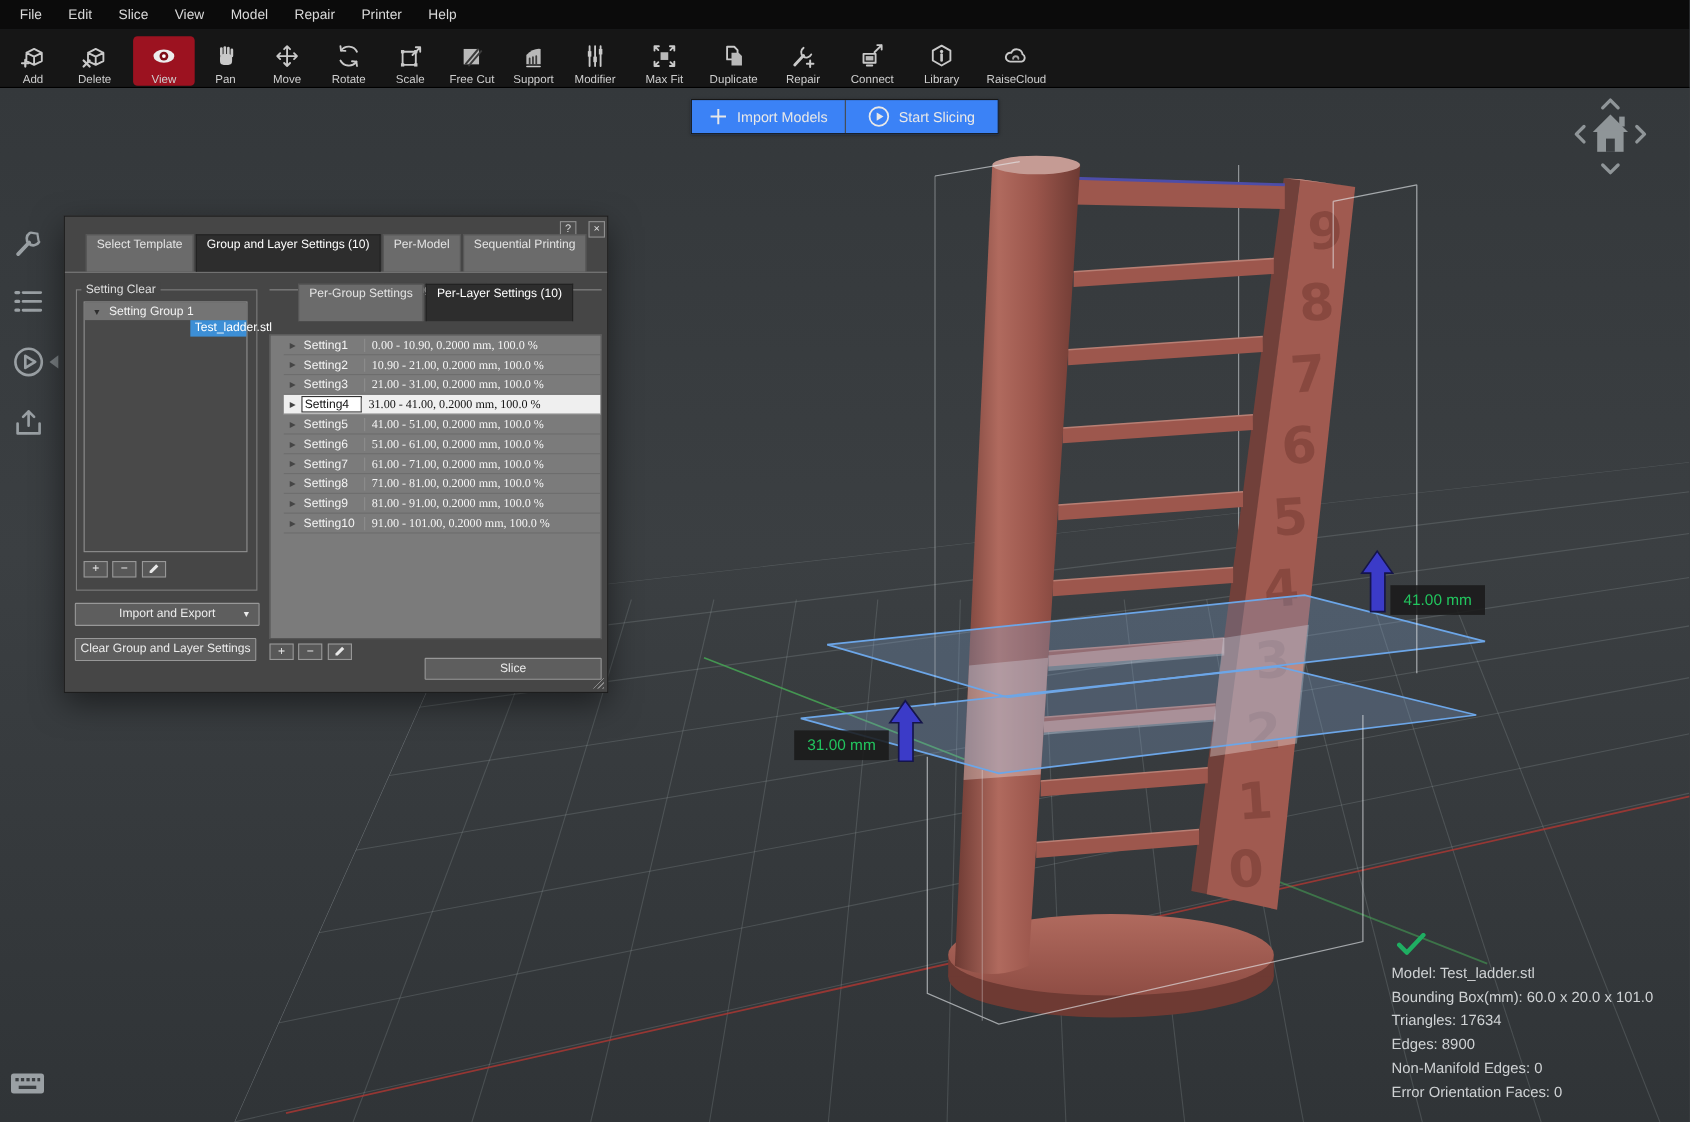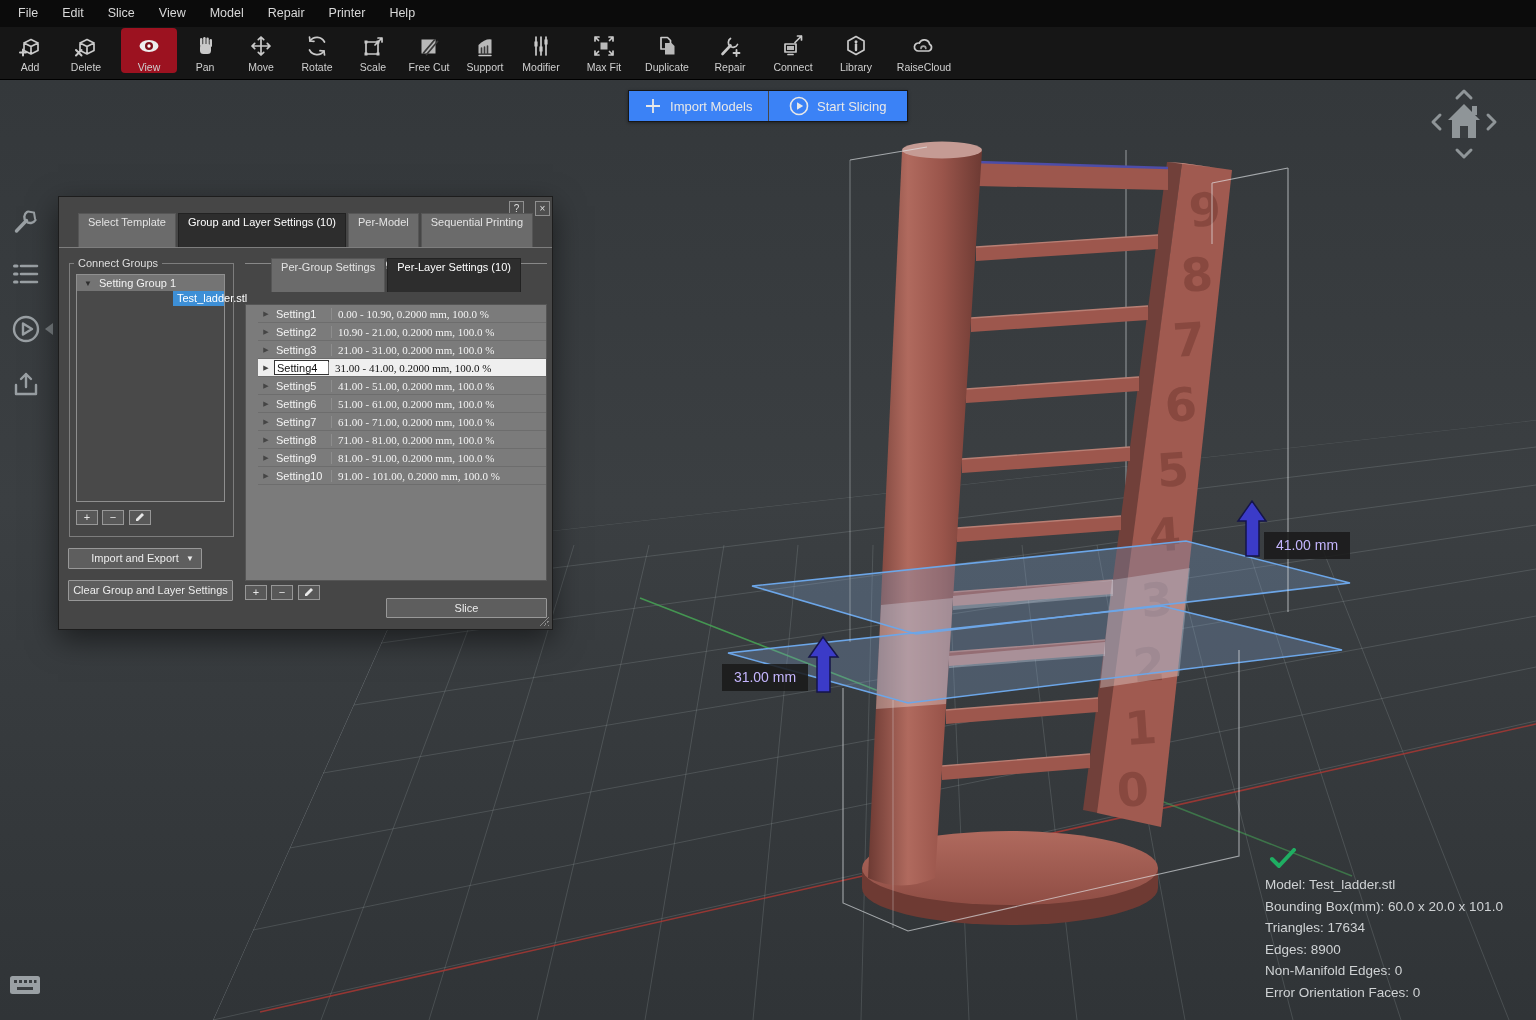--- a/index.html
+++ b/index.html
@@ -12,21 +12,21 @@
   }
   
   .menubar{
     position:absolute;top:0;left:0;width:1536px;height:27px;
     background:#0b0b0b;display:flex;align-items:center;padding-left:6px;
     z-index:30;box-sizing:border-box;
   }
   .menu-item{color:#d9d9d9;font-size:12.5px;padding:0 12px;line-height:27px;cursor:default;}
   .toolbar{
     position:absolute;top:27px;left:0;width:1536px;height:53px;
-    background:#161616;display:flex;align-items:flex-start;z-index:30;
+    background:#161616;display:flex;align-items:flex-end;z-index:30;
     border-bottom:1px solid #000;box-sizing:border-box;padding-left:2px;
   }
   .tbtn{
     min-width:56px;display:flex;flex-direction:column;align-items:center;
     justify-content:flex-start;padding-top:4px;border-radius:4px;margin:1px 0;
   }
   .tbtn .ticon{height:28px;display:flex;align-items:center;justify-content:center;}
   .tbtn .tlabel{font-size:10.5px;color:#cfcfcf;margin-top:1px;white-space:nowrap;padding:0 4px;}
   .tbtn.active{background:#9c1220;}
   .tsep{width:1px;background:#2e2e2e;margin:8px 3px;}
@@ -95,21 +95,21 @@
   .srow .vl{flex:1;border-left:1px solid #8d8d8d;padding-left:6px;font-family:Liberation Serif, serif;}
   .srow.selected{background:#efefef;color:#111;}
   .srow.selected .nm{background:#fff;border:1px solid #333;height:15px;line-height:15px;box-sizing:border-box;margin-right:-1px;}
   .srow.selected .vl{border-left-color:#777;}
   .grip{position:absolute;right:3px;bottom:3px;width:10px;height:10px;
     background:
       linear-gradient(135deg,transparent 50%,#8a8a8a 50%,#8a8a8a 55%,transparent 55%,transparent 70%,#8a8a8a 70%,#8a8a8a 75%,transparent 75%,transparent 90%,#8a8a8a 90%);}
 
   
   .measure{
-    position:absolute;height:27px;background:rgba(26,26,26,.88);color:#c4b5fd;
+    position:absolute;height:27px;background:rgba(26,26,26,.88);color:#22c55e;
     font-size:14px;line-height:27px;text-align:center;z-index:15;
   }
   
   .infopanel{position:absolute;left:1265px;top:848px;z-index:15;color:#cfd2d4;font-size:13.5px;line-height:21.6px;}
   .infopanel .line{white-space:nowrap;}
 
   svg text{font-family:"DejaVu Sans","Liberation Sans",sans-serif;}
 </style>
 </head>
 <body>
@@ -532,37 +532,37 @@
   <div class="dlg-sysbtn" style="left:476px;">×</div>
 
   <div class="tabs">
     <span class="tab">Select Template</span>
     <span class="tab active">Group and Layer Settings (10)</span>
     <span class="tab">Per-Model</span>
     <span class="tab">Sequential Printing</span>
   </div>
 
   <div class="groupbox">
-    <span class="gb-legend">Connect Groups</span>
+    <span class="gb-legend">Setting Clear</span>
     <div class="tree">
       <div class="tree-row1">
         <span class="tree-caret">▼</span>
         <span>Setting Group 1</span>
       </div>
       <div class="tree-row2">Test_ladder.stl</div>
     </div>
     <div class="minibtn" style="left:6px;top:246px;">+</div>
     <div class="minibtn" style="left:32px;top:246px;">−</div>
     <div class="minibtn" style="left:59px;top:246px;">
       <svg width="12" height="12" viewBox="0 0 12 12">
           <path d="M2 10 L2 8 L8 2 L10 4 L4 10 Z" fill="#e8e8e8"></path>
         </svg>
     </div>
   </div>
-  <div class="wbtn" style="left:9px;top:351px;width:134px;">
+  <div class="wbtn" style="left:9px;top:351px;width:168px;">
     <span>Import and Export</span>
     <span style="position:absolute;right:7px;font-size:8px;">▼</span>
   </div>
   <div class="wbtn" style="left:9px;top:383px;width:165px;">Clear Group and Layer Settings</div>
 
   <div class="legend-line">
     <span class="legend-label">Setting Group 1</span>
   </div>
   <div class="subtabs">
     <span class="tab">Per-Group Settings</span>

